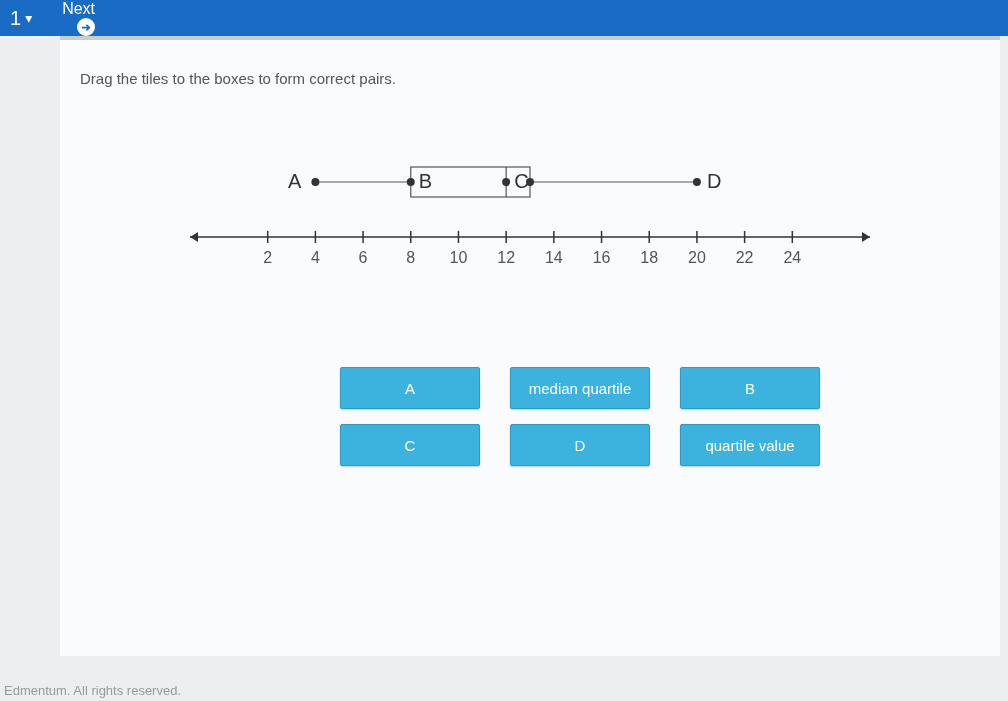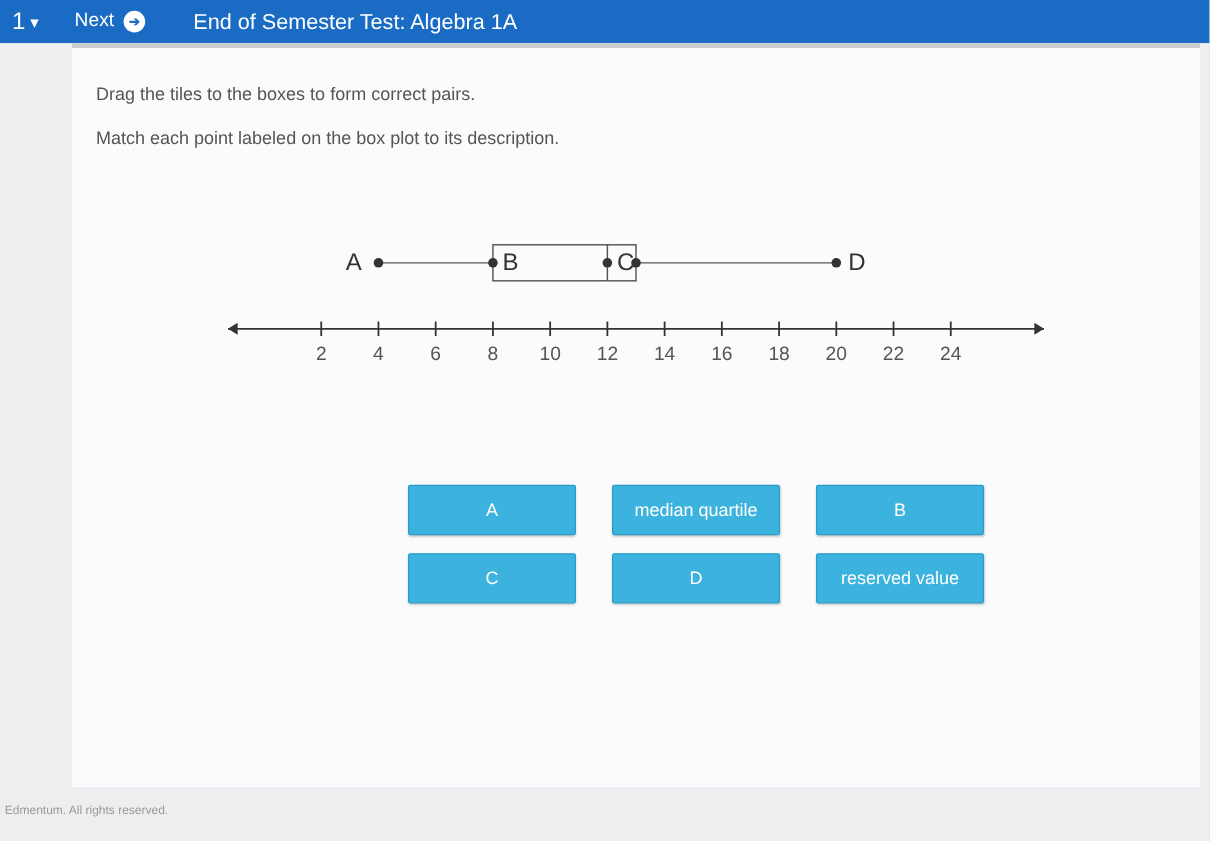--- a/index.html
+++ b/index.html
@@ -1,56 +1,54 @@
 <!DOCTYPE html>
 <html><head>
 <meta charset="utf-8">
 <style>
 * { margin: 0; padding: 0; box-sizing: border-box; }
 body { font-family: Arial, Helvetica, sans-serif; background: #d0d2d5; width: 1008px; height: 701px; overflow: hidden; }
 
 .header { background: #1a6bc4; height: 36px; display: flex; align-items: center; color: #fff; padding-left: 10px; }
 .qnum { font-size: 20px; color: #fff; display: flex; align-items: center; margin-right: 30px; }
 .chevron { font-size: 14px; margin-left: 4px; }
-.next-btn { background: transparent; border: none; color: #fff; font-size: 16px; display: flex; align-items: flex-end; margin-right: 40px; cursor: pointer; }
+.next-btn { background: transparent; border: none; color: #fff; font-size: 16px; display: flex; align-items: flex-end; margin-right: 40px; cursor: pointer; flex-direction: column; }
 .circle-arrow { display: inline-flex; width: 18px; height: 18px; border-radius: 50%; background: #fff; color: #1a6bc4; align-items: center; justify-content: center; font-size: 11px; font-weight: bold; margin-left: 8px; }
 .title { font-size: 18px; font-weight: 400; }
 
 .page { background: #eceef0; margin: 0 auto; width: 1008px; height: 665px; position: relative; }
 .content { background: #fafbfc; width: 940px; min-height: 620px; margin-left: 60px; padding: 30px 0 0 0; position: relative; border-top: 4px solid #ccc; }
 
 .instructions { font-size: 15px; color: #555; margin-left: 20px; margin-bottom: 20px; }
 .sub { font-size: 15px; color: #555; margin-left: 20px; margin-bottom: 40px; }
 
 .plot-area { margin: 40px 0 0 120px; position: relative; height: 160px; }
 .tiles-area { margin-top: 80px; margin-left: 280px; }
 .tile-row { display: flex; gap: 30px; margin-bottom: 15px; }
 .tile { width: 140px; height: 42px; background: #3bb3de; border: 1px solid #2b9cc5; color: #fff; display: flex; align-items: center; justify-content: center; font-size: 15px; cursor: move; border-radius: 2px; box-shadow: 0 1px 2px rgba(0,0,0,0.2); }
 
-.footer { position: absolute; bottom: 20px; left: 4px; color: #999; font-size: 10px; }
+.footer { position: absolute; bottom: 3px; left: 4px; color: #999; font-size: 13px; }
 </style>
 </head>
 <body>
 
 <div class="header">
   <div class="qnum">
     <span>1</span>
     <span class="chevron">▾</span>
   </div>
   <button class="next-btn">
     <span>Next</span>
     <span class="circle-arrow">➔</span>
   </button>
-  <div class="title">End of Semester Test: Algebra 1A</div>
 </div>
 
 <div class="page">
   <div class="content">
     <div class="instructions">Drag the tiles to the boxes to form correct pairs.</div>
-    <div class="sub">Match each point labeled on the box plot to its description.</div>
 
     <div class="plot-area">
       <svg id="boxplot-svg" width="700" height="160">
           <line x1="10" y1="110" x2="690" y2="110" stroke="#333" stroke-width="1.5"></line>
           <polygon points="10,110 18,105 18,115" fill="#333"></polygon>
           <polygon points="690,110 682,105 682,115" fill="#333"></polygon>
           <line x1="87.6923076923077" y1="104" x2="87.6923076923077" y2="116" stroke="#333" stroke-width="1.5"></line>
           <text x="87.6923076923077" y="136" text-anchor="middle" font-size="16" fill="#555" font-family="Arial">2</text>
           <line x1="135.3846153846154" y1="104" x2="135.3846153846154" y2="116" stroke="#333" stroke-width="1.5"></line>
           <text x="135.3846153846154" y="136" text-anchor="middle" font-size="16" fill="#555" font-family="Arial">4</text>
@@ -92,18 +90,18 @@
 
     <div class="tiles-area">
       <div class="tile-row">
         <div class="tile">A</div>
         <div class="tile">median quartile</div>
         <div class="tile">B</div>
       </div>
       <div class="tile-row">
         <div class="tile">C</div>
         <div class="tile">D</div>
-        <div class="tile">reserved value</div>
+        <div class="tile">quartile value</div>
       </div>
     </div>
   </div>
   <div class="footer">Edmentum. All rights reserved.</div>
 </div>
 
 </body></html>

